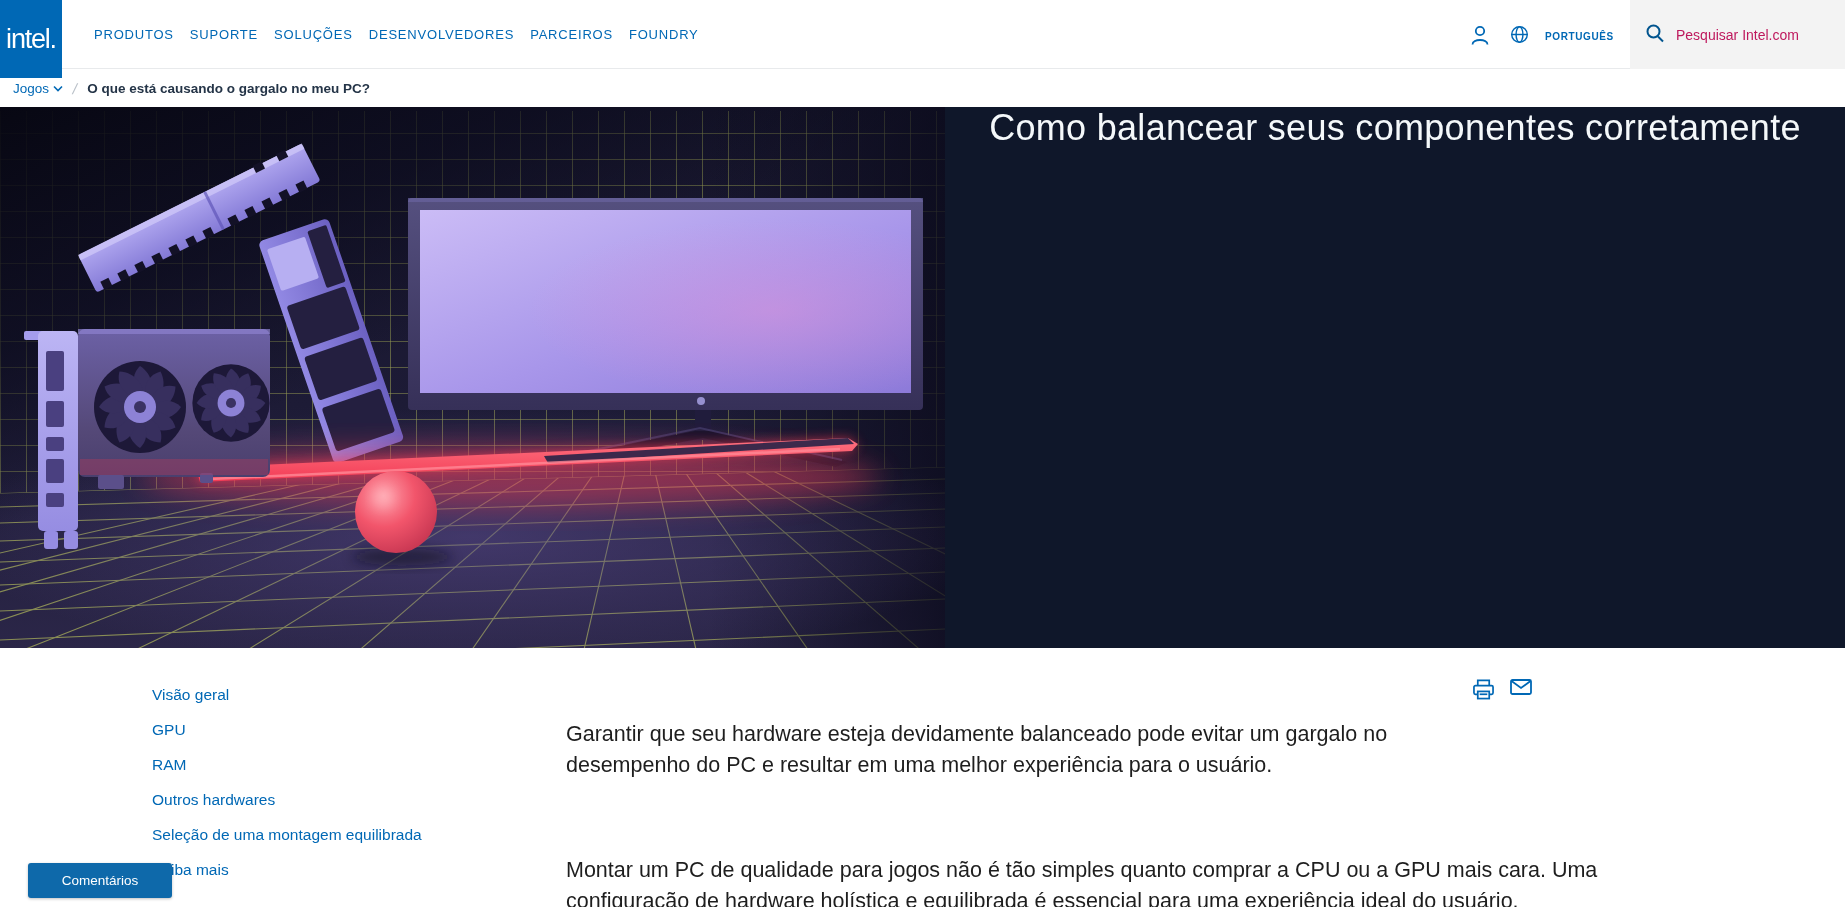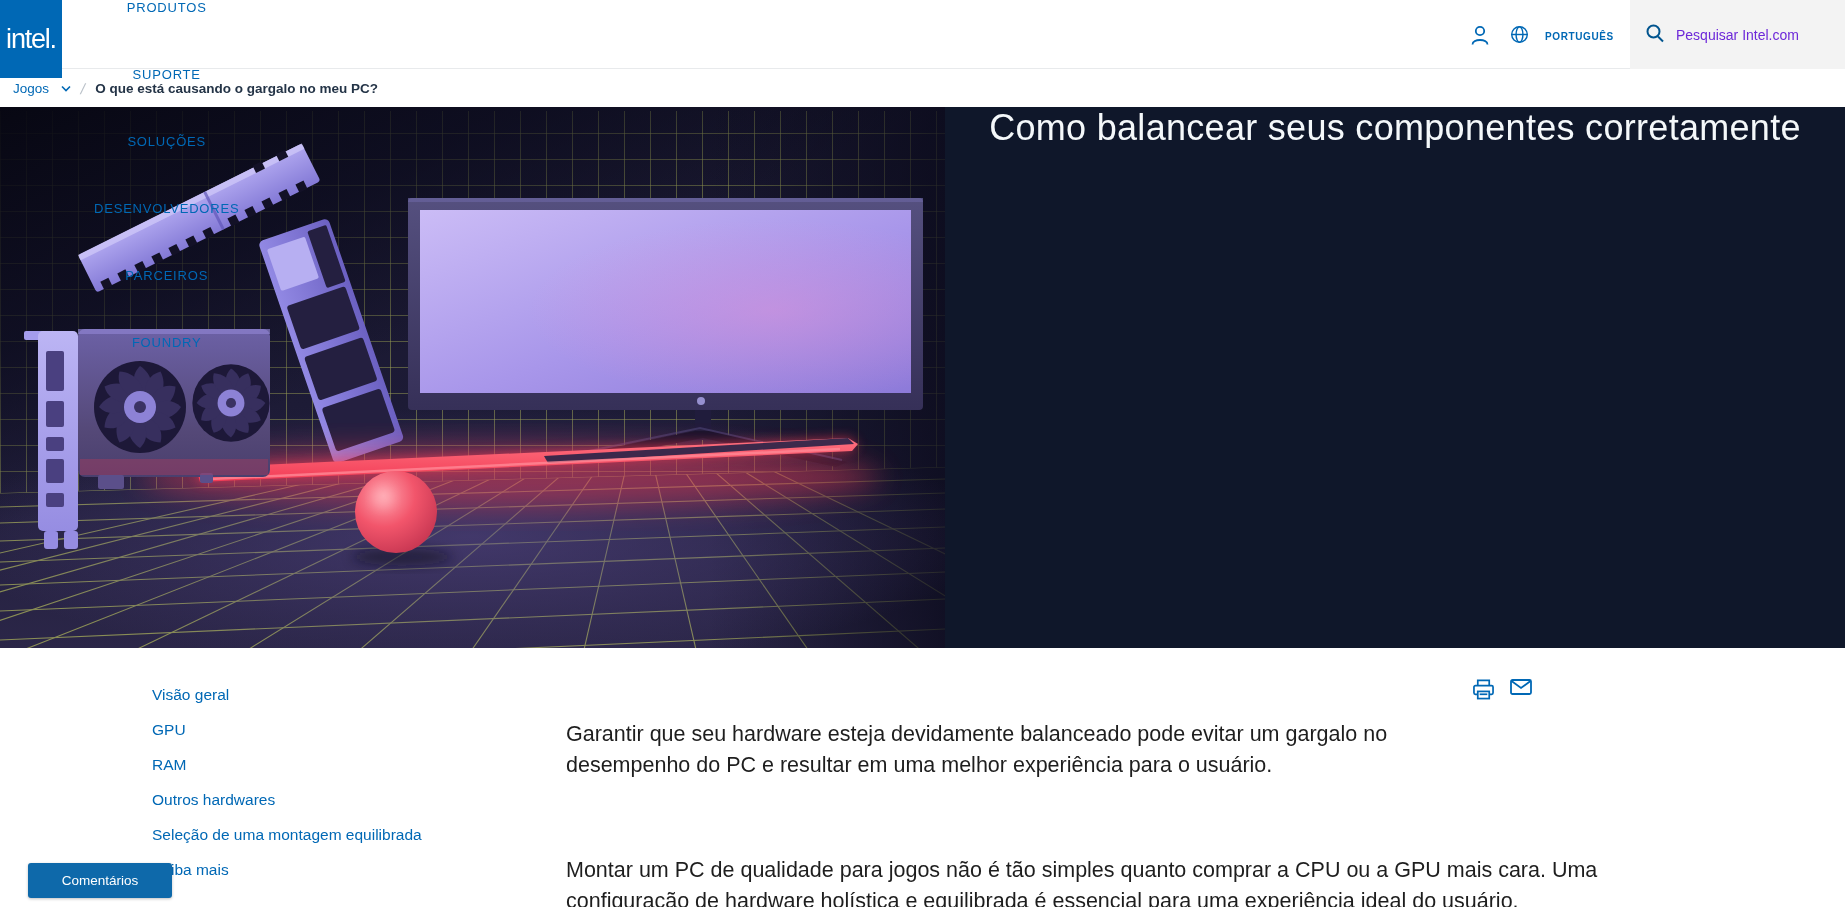--- a/index.html
+++ b/index.html
@@ -4,31 +4,31 @@
 <style>
   * { margin:0; padding:0; box-sizing:border-box; }
   html,body { width:1845px; height:907px; overflow:hidden; background:#fff; }
   #app { position:relative; width:1845px; height:907px; font-family:"Liberation Sans","DejaVu Sans",sans-serif; background:#fff; }
 
   
   .top-header { position:absolute; left:0; top:0; width:1845px; height:69px; background:#fff; border-bottom:1px solid #e8eaec; z-index:5; }
   .logo-box { position:absolute; left:0; top:0; width:62px; height:78px; background:#0068b5; display:flex; align-items:center; justify-content:center; }
   .logo-text { color:#fff; font-size:27px; font-weight:500; letter-spacing:-1.2px; }
   .logo-text .dot { font-size:27px; }
-  .main-nav { position:absolute; left:94px; top:0; height:69px; display:flex; align-items:center; gap:52px;flex-direction:column; }
+  .main-nav { position:absolute; left:94px; top:0; height:69px; display:flex; align-items:center; gap:16px; }
   .nav-item { color:#0068b5; font-size:13px; letter-spacing:0.8px; cursor:pointer; white-space:nowrap; }
   .account-btn { position:absolute; left:1468px; top:23px; width:24px; height:24px; cursor:pointer; }
   .lang-btn { position:absolute; left:1510px; top:25px; display:flex; align-items:center; gap:16px; cursor:pointer; }
   .lang-label { color:#0068b5; font-size:10px; font-weight:700; letter-spacing:0.6px; }
   .search-box { position:absolute; left:1630px; top:0; width:215px; height:69px; background:#f3f3f3; display:flex; align-items:center; padding-left:15px; gap:11px; cursor:text; }
-  .search-text { font-size:14px; color:#6d28d9; }
+  .search-text { font-size:14px; color:#be185d; }
 
   
   .breadcrumb-bar { position:absolute; left:0; top:69px; width:1845px; height:38px; background:#fff; display:flex; align-items:center; padding-left:13px; z-index:4; }
-  .crumb-link { color:#0068b5; font-size:13.5px; display:flex; align-items:center; gap:12px; cursor:pointer; }
+  .crumb-link { color:#0068b5; font-size:13.5px; display:flex; align-items:center; gap:4px; cursor:pointer; }
   .crumb-sep { color:#b9c0c8; font-size:15px; margin:0 10px; transform:skewX(-12deg); }
   .crumb-current { color:#243447; font-size:13.5px; font-weight:700; }
 
   
   .hero { position:absolute; left:0; top:107px; width:1845px; height:541px; }
   .hero-illustration { position:absolute; left:0; top:0; width:945px; height:541px; }
   .hero-panel { position:absolute; left:945px; top:0; width:900px; height:541px; background:#0f172a; display:flex; align-items:flex-start; justify-content:center; padding-bottom:18px; }
   .hero-title { color:#f4f8fa; font-size:36px; font-weight:300; letter-spacing:0.3px; white-space:nowrap; }
 
   

